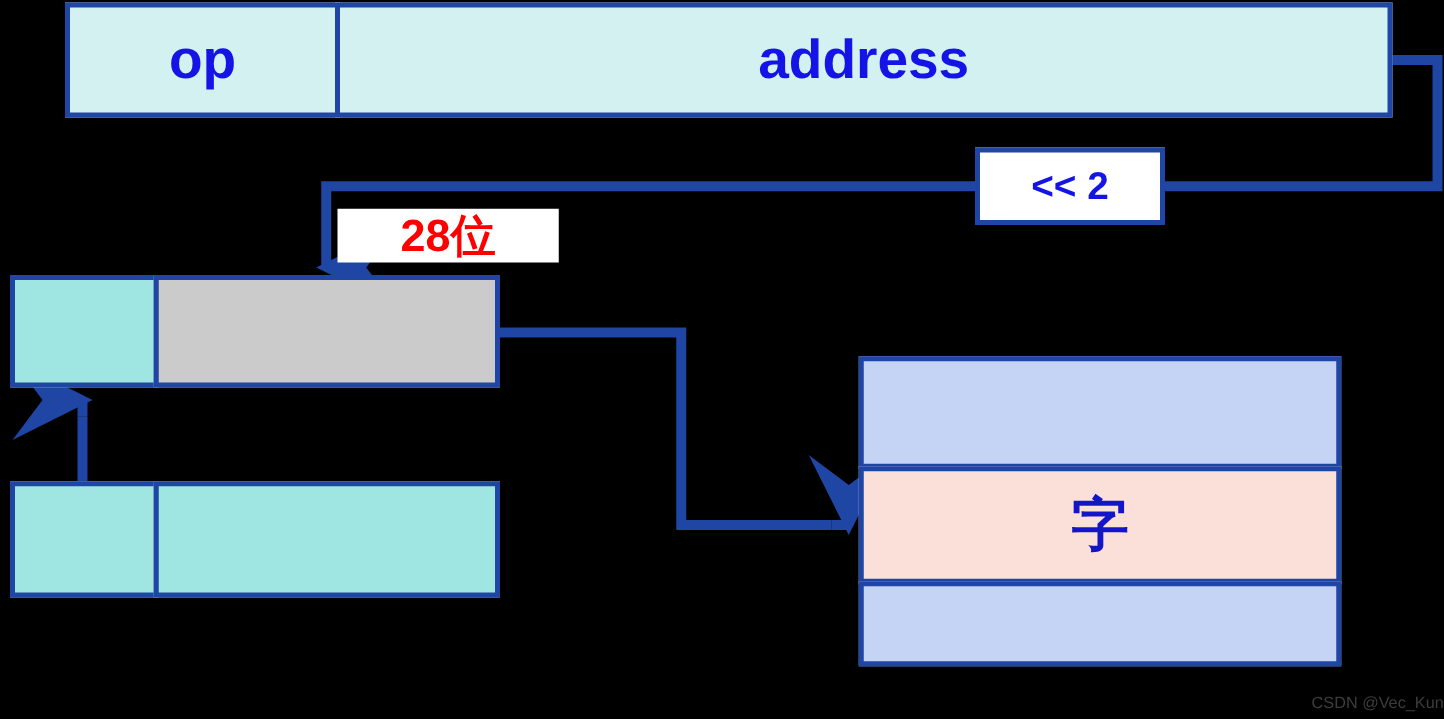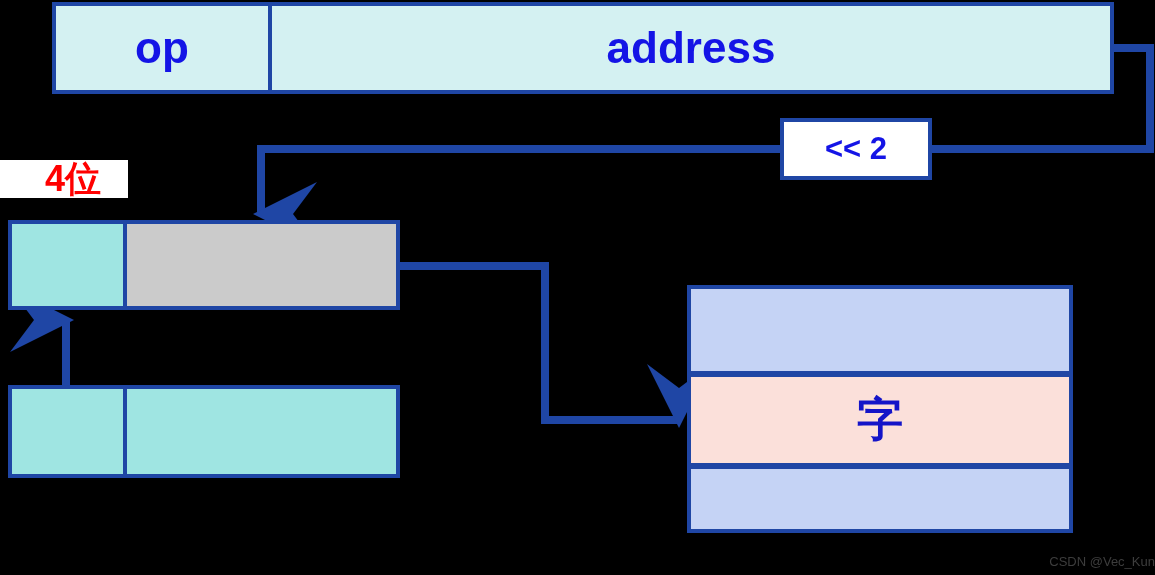--- a/index.html
+++ b/index.html
@@ -166,21 +166,21 @@
     <span class="instr-label">op</span>
   </div>
   <div class="box" id="instr-address">
     <span class="instr-label">address</span>
   </div>
 
   <div class="box" id="shift-box">
     <span class="shift-label">&lt;&lt; 2</span>
   </div>
 
-  <div class="bit-label" id="bits-4">4位</div>
+  <div class="bit-label" id="bits-28">28位</div>
 
   <div class="box" id="target-hi"></div>
   <div class="box" id="target-lo"></div>
 
   <div class="box" id="pc-hi"></div>
   <div class="box" id="pc-lo"></div>
 
   <div class="box" id="mem-above"></div>
   <div class="box" id="mem-word">
     <span class="word-label">字</span>

